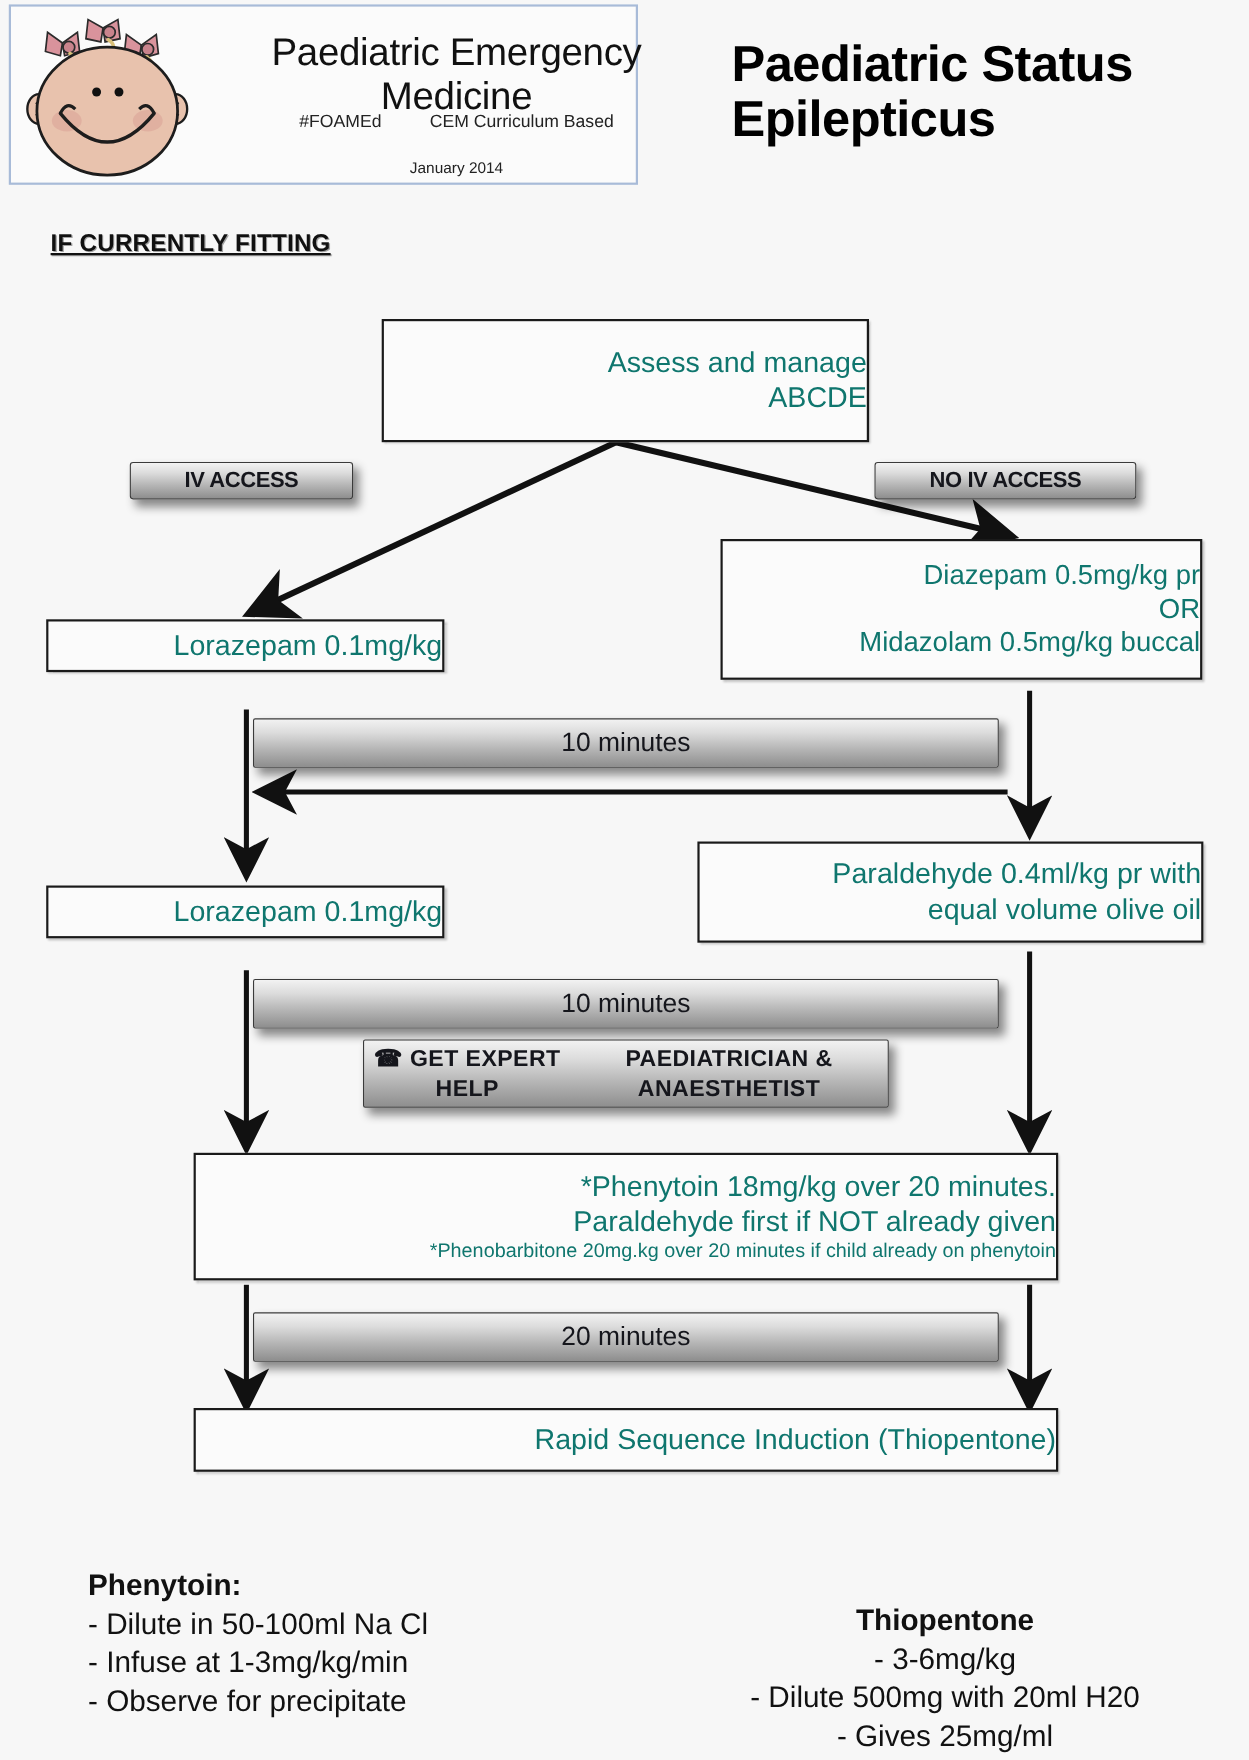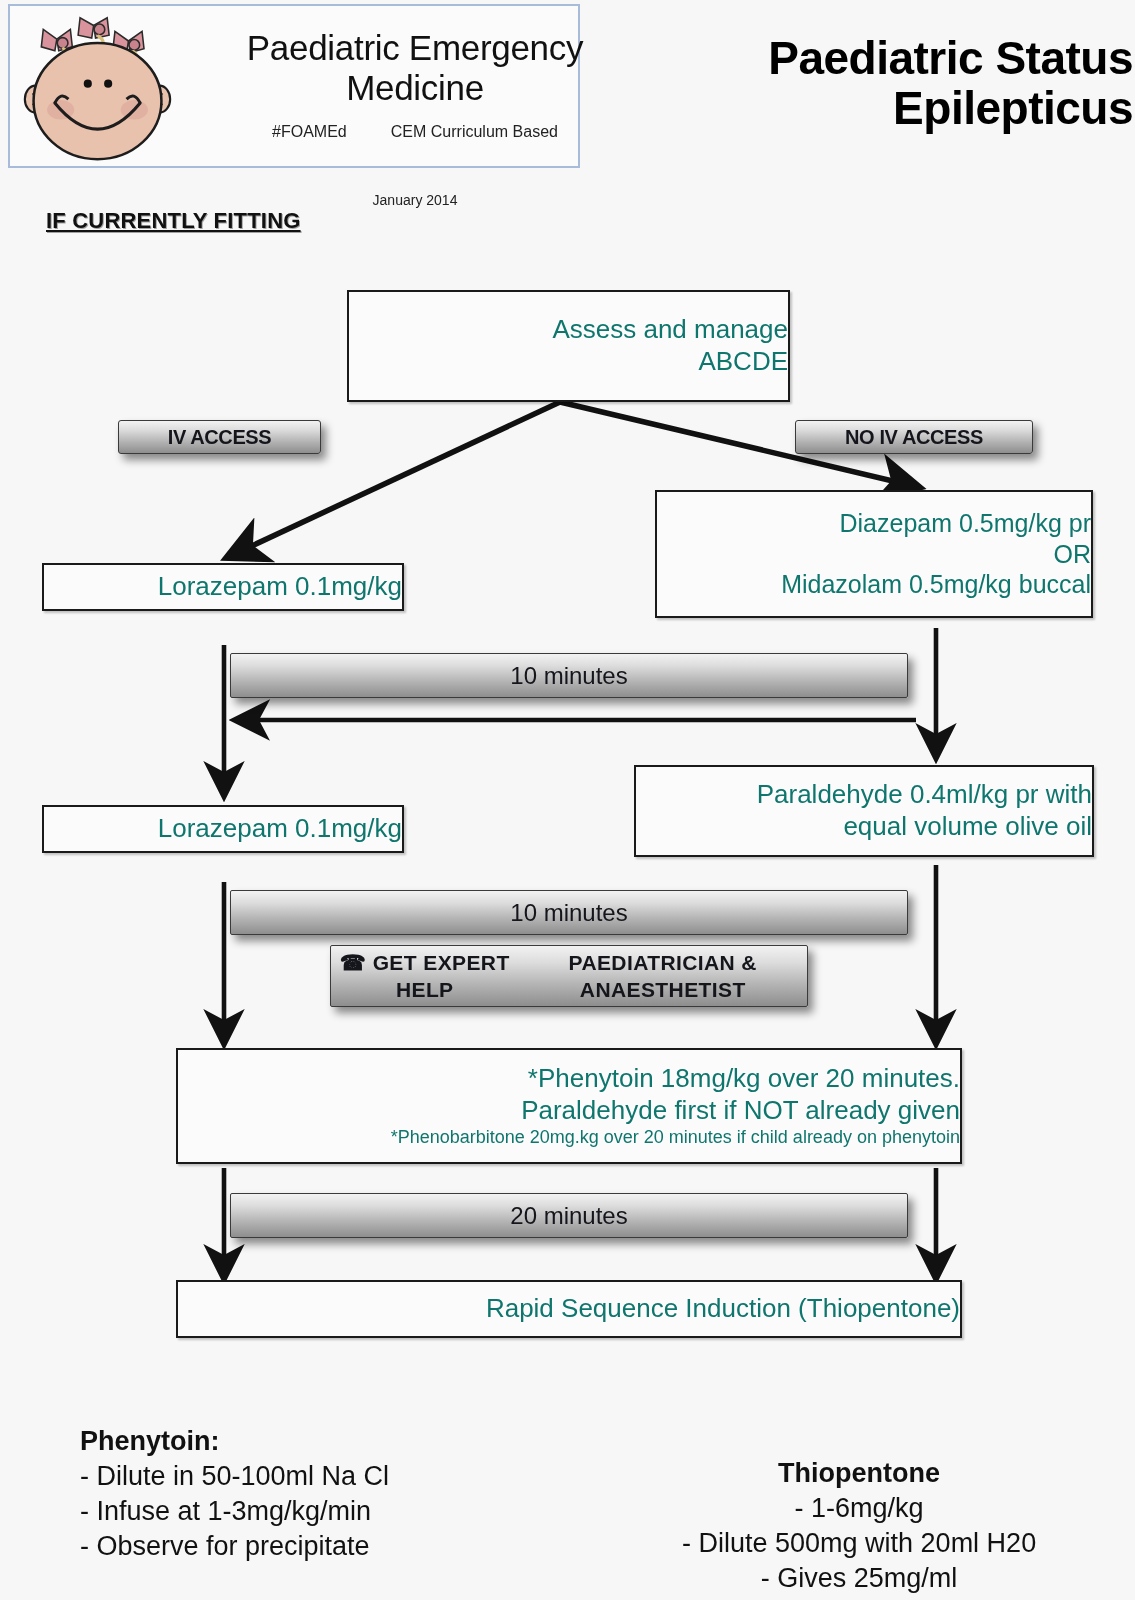--- a/index.html
+++ b/index.html
@@ -18,28 +18,28 @@
     position:absolute;left:8px;top:4px;width:572px;height:164px;
     border:2px solid #a8bbd8;background:#fbfbfb;box-sizing:border-box;
   }
   .logo{position:absolute;left:10px;top:4px;width:155px;height:155px;}
   .brand-title{
     position:absolute;left:170px;top:22px;width:470px;text-align:center;
     font-size:35px;letter-spacing:-0.3px;color:#111;
   }
   .brand-sub{
     position:absolute;left:170px;top:96px;width:470px;
-    display:flex;justify-content:center;gap:44px;font-size:16px;color:#222;margin-top:21px;
+    display:flex;justify-content:center;gap:44px;font-size:16px;color:#222;
   }
   .brand-date{
     position:absolute;left:170px;top:138px;width:470px;text-align:center;
-    font-size:14px;color:#222;margin-top:48px;
+    font-size:14px;color:#222;
   }
   .main-title{
-    position:absolute;left:665px;top:34px;width:468px;text-align:right;
+    position:absolute;left:665px;top:34px;width:468px;text-align:left;
     font-size:46px;font-weight:bold;line-height:1.08;letter-spacing:-0.5px;color:#000;
   }
 
   
   .sec-head{
     position:absolute;left:46px;top:208px;
     font-size:22px;font-weight:bold;text-decoration:underline;
     letter-spacing:0.2px;color:#111;
     text-shadow:1px 1px 0 rgba(0,0,0,0.35);
   }
@@ -233,18 +233,18 @@
 
   <div class="note" style="left:80px;top:1424px;">
     <div class="hd">Phenytoin:</div>
     <div class="li">- Dilute in 50-100ml Na Cl</div>
     <div class="li">- Infuse at 1-3mg/kg/min</div>
     <div class="li">- Observe for precipitate</div>
   </div>
 
   <div class="note" style="left:682px;top:1456px;text-align:center;">
     <div class="hd">Thiopentone</div>
-    <div class="li">- 1-6mg/kg</div>
+    <div class="li">- 3-6mg/kg</div>
     <div class="li">- Dilute 500mg with 20ml H20</div>
     <div class="li">- Gives 25mg/ml</div>
   </div>
 
 </div>
 
 </body></html>

